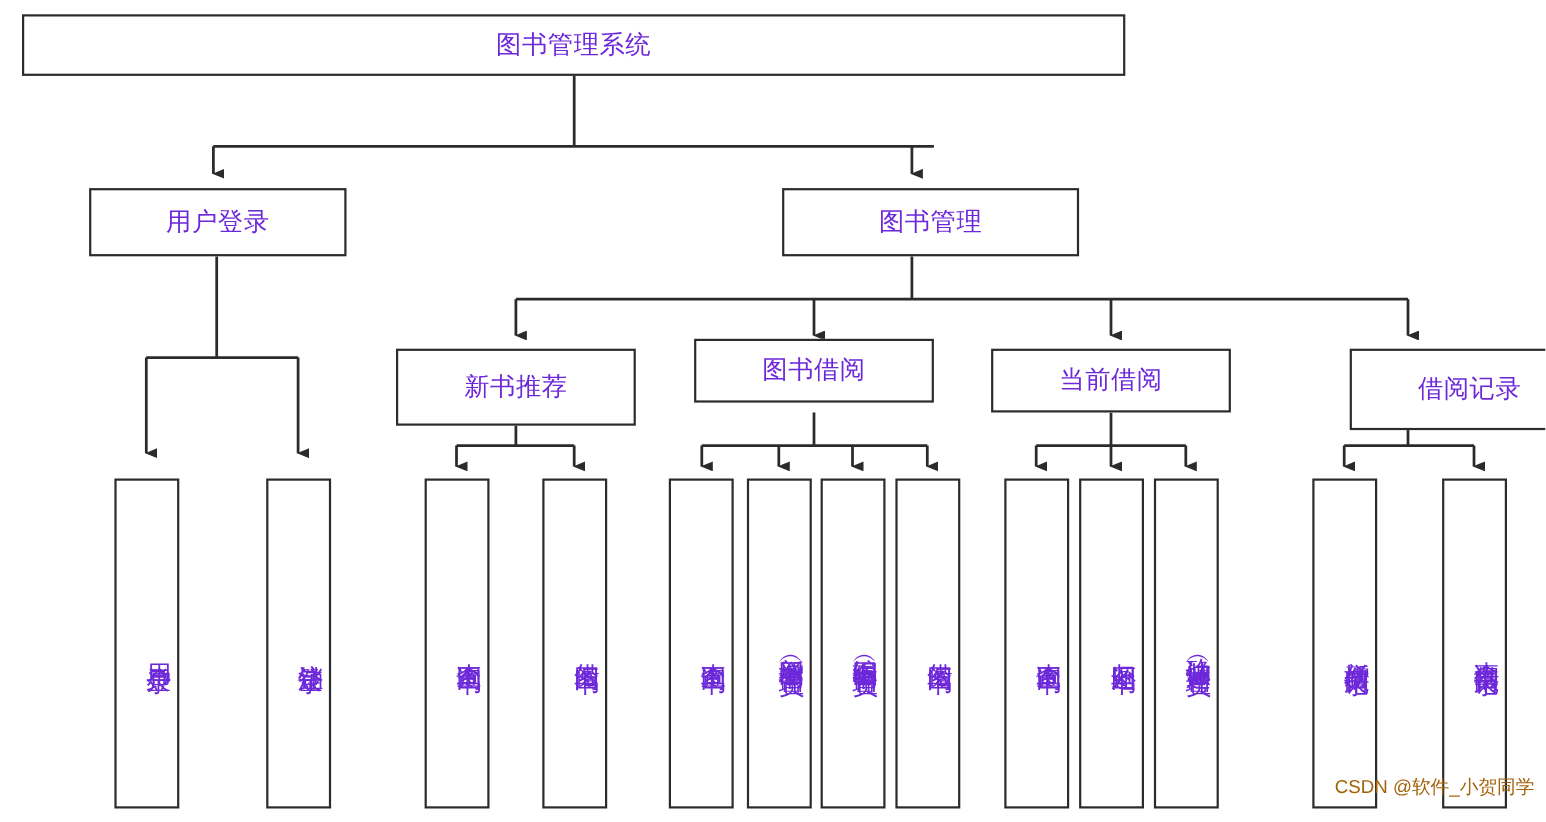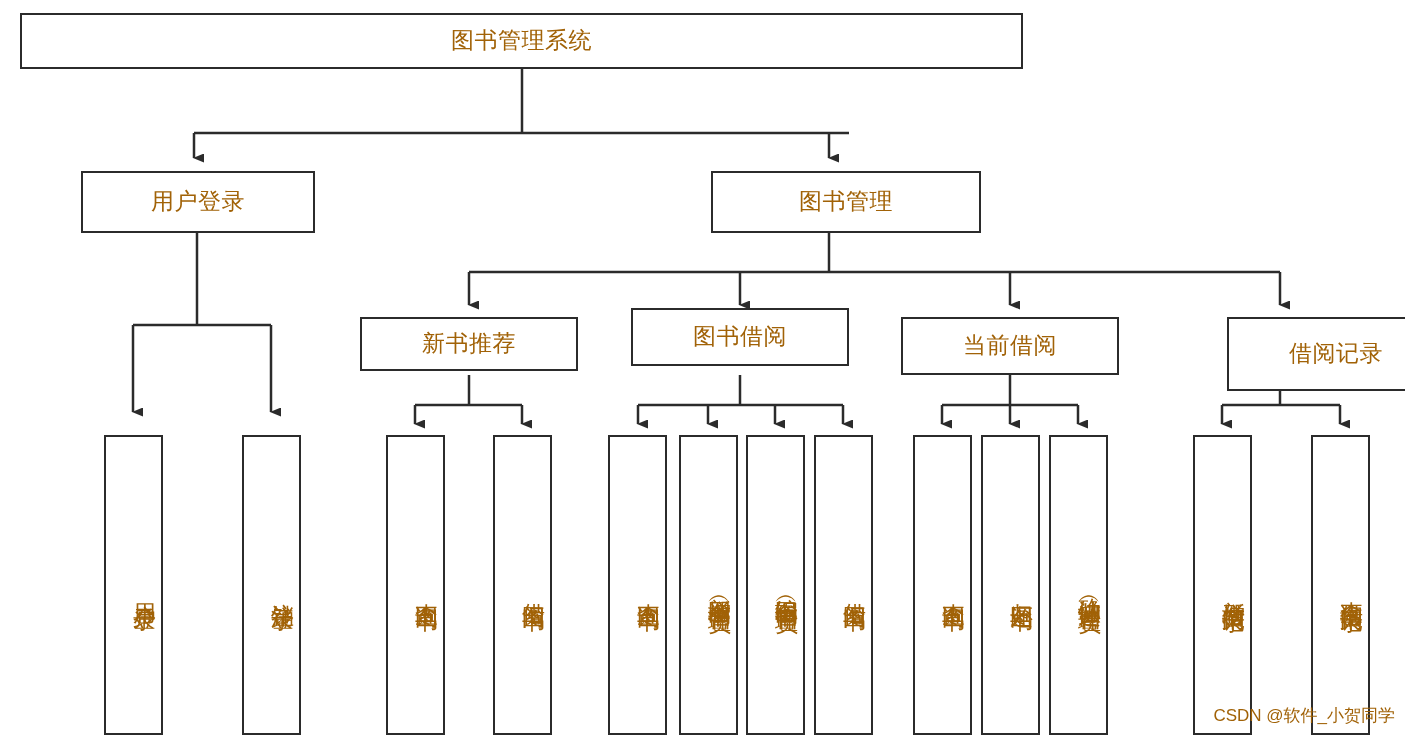--- a/index.html
+++ b/index.html
@@ -25,21 +25,21 @@
     height: 747px;
   }
   .node-box {
     position: absolute;
     box-sizing: border-box;
     border: 2px solid #2b2b2b;
     background: #ffffff;
     display: flex;
     align-items: center;
     justify-content: center;
-    color: #a16207;
+    color: #6d28d9;
   }
   .node-horizontal {
     font-size: 23px;
     letter-spacing: 0.5px;
     line-height: 1.1;
     white-space: nowrap;
   }
   .node-root {
     font-size: 23px;
   }
@@ -120,21 +120,21 @@
       <path d="M 1340,405 L 1340,424" marker-end="url(#arrowhead)"></path>
     </g>
   </svg>
 
   <div class="node-box node-horizontal node-root" style="left:20px; top:13px; width:1003px; height:56px;">图书管理系统</div>
 
   <div class="node-box node-horizontal" style="left:81px; top:171px; width:234px; height:62px;">用户登录</div>
 
   <div class="node-box node-horizontal" style="left:711px; top:171px; width:270px; height:62px;">图书管理</div>
 
-  <div class="node-box node-horizontal" style="left:360px; top:317px; width:218px; height:54px;">新书推荐</div>
+  <div class="node-box node-horizontal" style="left:360px; top:317px; width:218px; height:70px;">新书推荐</div>
 
   <div class="node-box node-horizontal" style="left:631px; top:308px; width:218px; height:58px;">图书借阅</div>
 
   <div class="node-box node-horizontal" style="left:901px; top:317px; width:218px; height:58px;text-align:center;">当前借阅</div>
 
   <div class="node-box node-horizontal" style="left:1186px; top:317px; width:218px; height:74px;margin-left:41px;">借阅记录</div>
 
   <div class="node-box node-vertical" style="left:104px; top:435px; width:59px; height:300px;">用户登录</div>
 
   <div class="node-box node-vertical" style="left:242px; top:435px; width:59px; height:300px;">注销登录</div>

